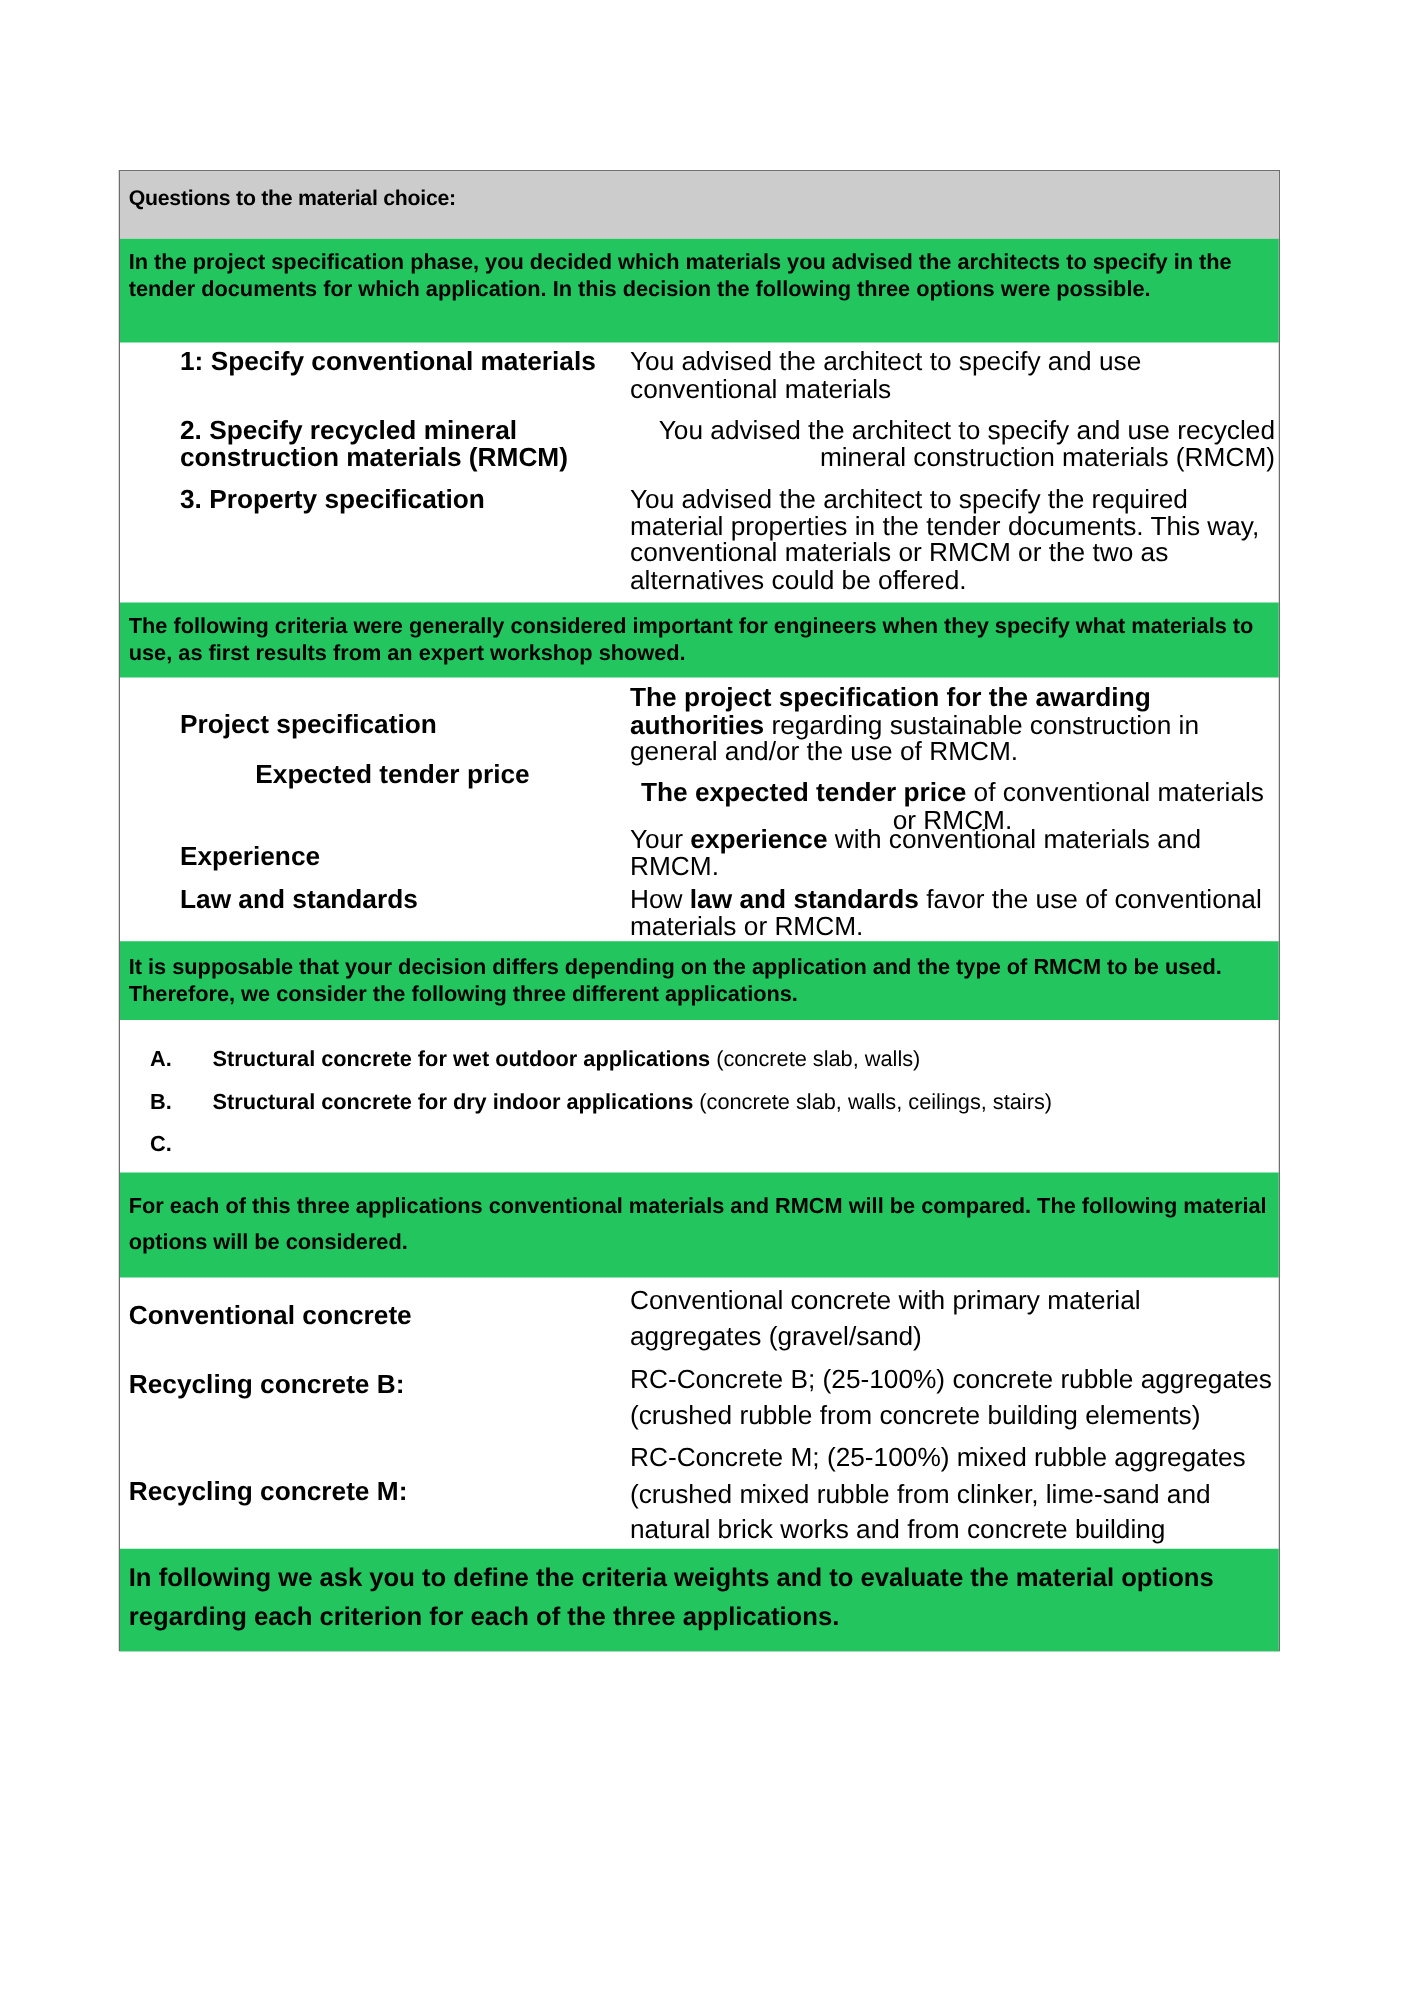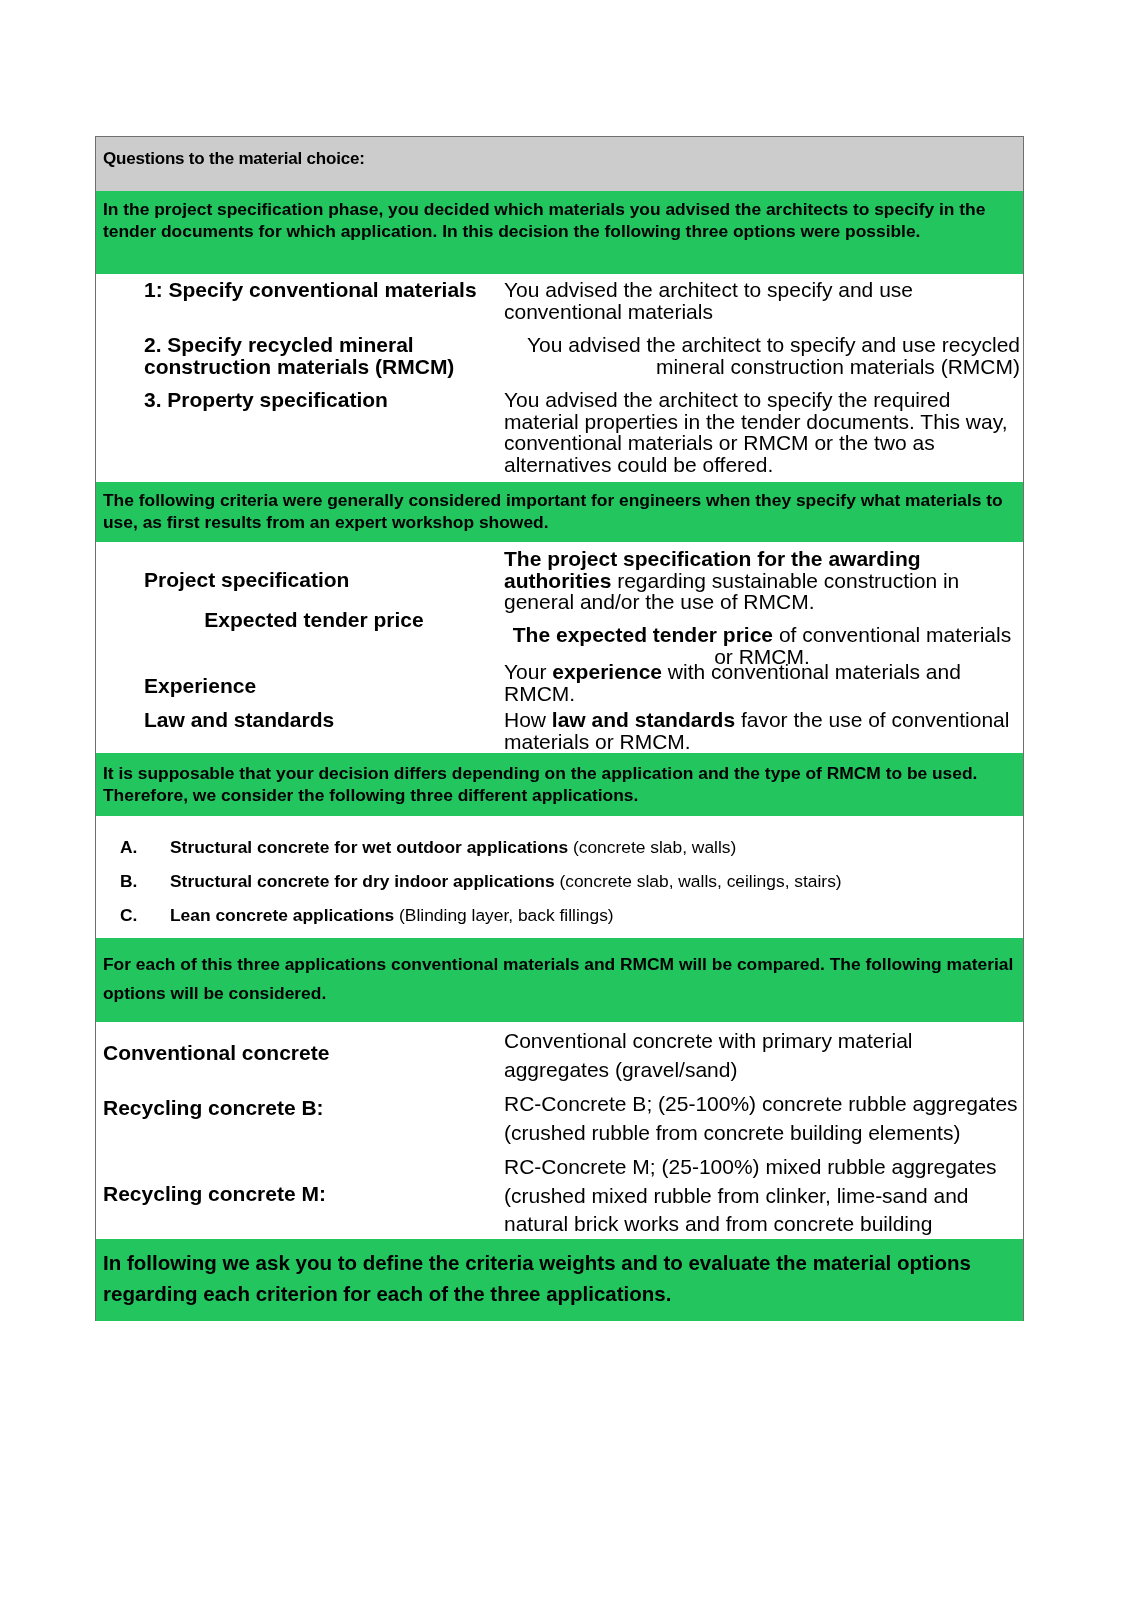--- a/index.html
+++ b/index.html
@@ -72,21 +72,20 @@
     <div class="app" style="top:700px;left:0;right:0;height:22px;">
       <span class="l">A.</span>
       <span class="t"><b>Structural concrete for wet outdoor applications</b><span> (concrete slab, walls)</span></span>
     </div>
     <div class="app" style="top:734px;left:0;right:0;height:22px;">
       <span class="l">B.</span>
       <span class="t"><b>Structural concrete for dry indoor applications</b><span> (concrete slab, walls, ceilings, stairs)</span></span>
     </div>
     <div class="app" style="top:768px;left:0;right:0;height:22px;">
       <span class="l">C.</span>
-      <span class="t"><b>Lean concrete applications</b><span> (Blinding layer, back fillings)</span></span>
     </div>
   </div>
 
   <div class="band grey" style="top:801px;height:84px;">
     <div class="bt lh28" style="top:12px;">For each of this three applications conventional materials and RMCM will be compared. The following material options will be considered.</div>
   </div>
 
   <div>
     <div class="row lbl c1b" style="top:905px;">Conventional concrete</div>
     <div class="row c2 lh28" style="top:890px;">Conventional concrete with primary material aggregates (gravel/sand)</div>

